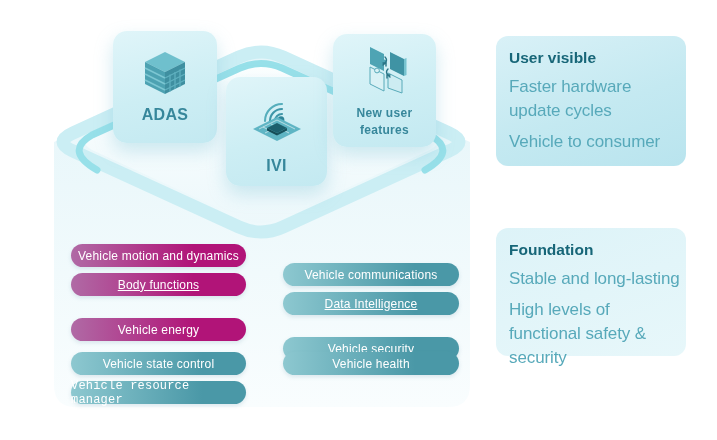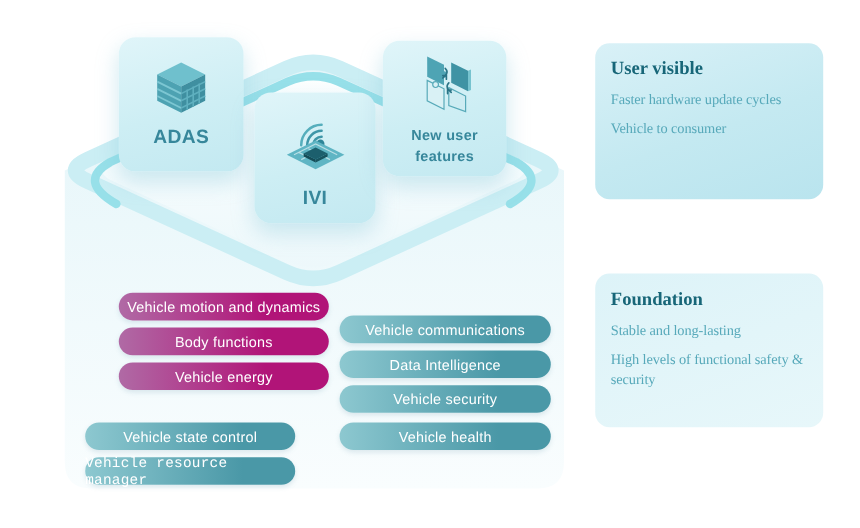--- a/index.html
+++ b/index.html
@@ -18,20 +18,21 @@
   
   .card {
     position: absolute;
     border-radius: 14px;
     background: linear-gradient(165deg, #e0f5f9 0%, #cdeef4 55%, #c3e9f1 100%);
     box-shadow: 0 8px 18px rgba(124, 196, 214, 0.35);
     display: flex;
     flex-direction: column;
     align-items: center;
     justify-content: center;
+    margin-left: 14px;
   }
   .card .card-label {
     font-weight: bold;
     color: #37879b;
     text-align: center;
     letter-spacing: 0.3px;
   }
   .card-adas  { left: 99px;  top: 31px; width: 104px; height: 112px; }
   .card-ivi   { left: 212px; top: 77px; width: 101px; height: 109px; }
   .card-nuf   { left: 319px; top: 34px; width: 103px; height: 113px; }
@@ -48,52 +49,51 @@
     display: flex;
     align-items: center;
     justify-content: center;
     color: #ffffff;
     font-size: 12px;
     letter-spacing: 0.2px;
     box-shadow: 0 2px 4px rgba(90, 140, 160, 0.18);
   }
   .pill-left  { left: 71px;  width: 175px; }
   .pill-right { left: 283px; width: 176px; }
-  .pill.magenta { background: linear-gradient(90deg, #b06aa5 0%, #b11478 70%); margin-left: 28px; }
+  .pill.magenta { background: linear-gradient(90deg, #b06aa5 0%, #b11478 70%); }
   .pill.teal    { background: linear-gradient(90deg, #8dc8d0 0%, #4a98a7 75%); margin-top: 19px; }
-  .row-0 { top: 244px; } .row-1 { top: 273px; } .row-2 { top: 302px; }
+  .row-0 { top: 244px; } .row-1 { top: 273px; text-decoration: underline; } .row-2 { top: 318px; }
   .row-3 { top: 333px; } .row-4 { top: 362px; font-family: Liberation Mono, monospace; }
 
   
   .info-panel {
     position: absolute;
     left: 496px;
     width: 190px;
     border-radius: 12px;
     padding: 13px 6px 10px 13px;
-    font-family: Liberation Serif, serif;
   }
   .panel-user-visible {
     top: 36px;
     height: 130px;
     background: linear-gradient(160deg, #d9f1f7 0%, #c4e9f1 55%, #b9e4ee 100%);
   }
   .panel-foundation {
     top: 228px;
     height: 128px;
     background: linear-gradient(160deg, #ddf3f8 0%, #e7f7fa 100%);
   }
   .panel-title {
     font-size: 15.5px;
     font-weight: bold;
     color: #176678;
     margin-bottom: 8px;
   }
   .panel-item {
-    font-size: 12px;
+    font-size: 17px;
     color: #57a9ba;
     line-height: 1.42;
     letter-spacing: -0.1px;
     margin-bottom: 7px;
   }
 </style>
 </head>
 <body>
 
 <div class="stage">

